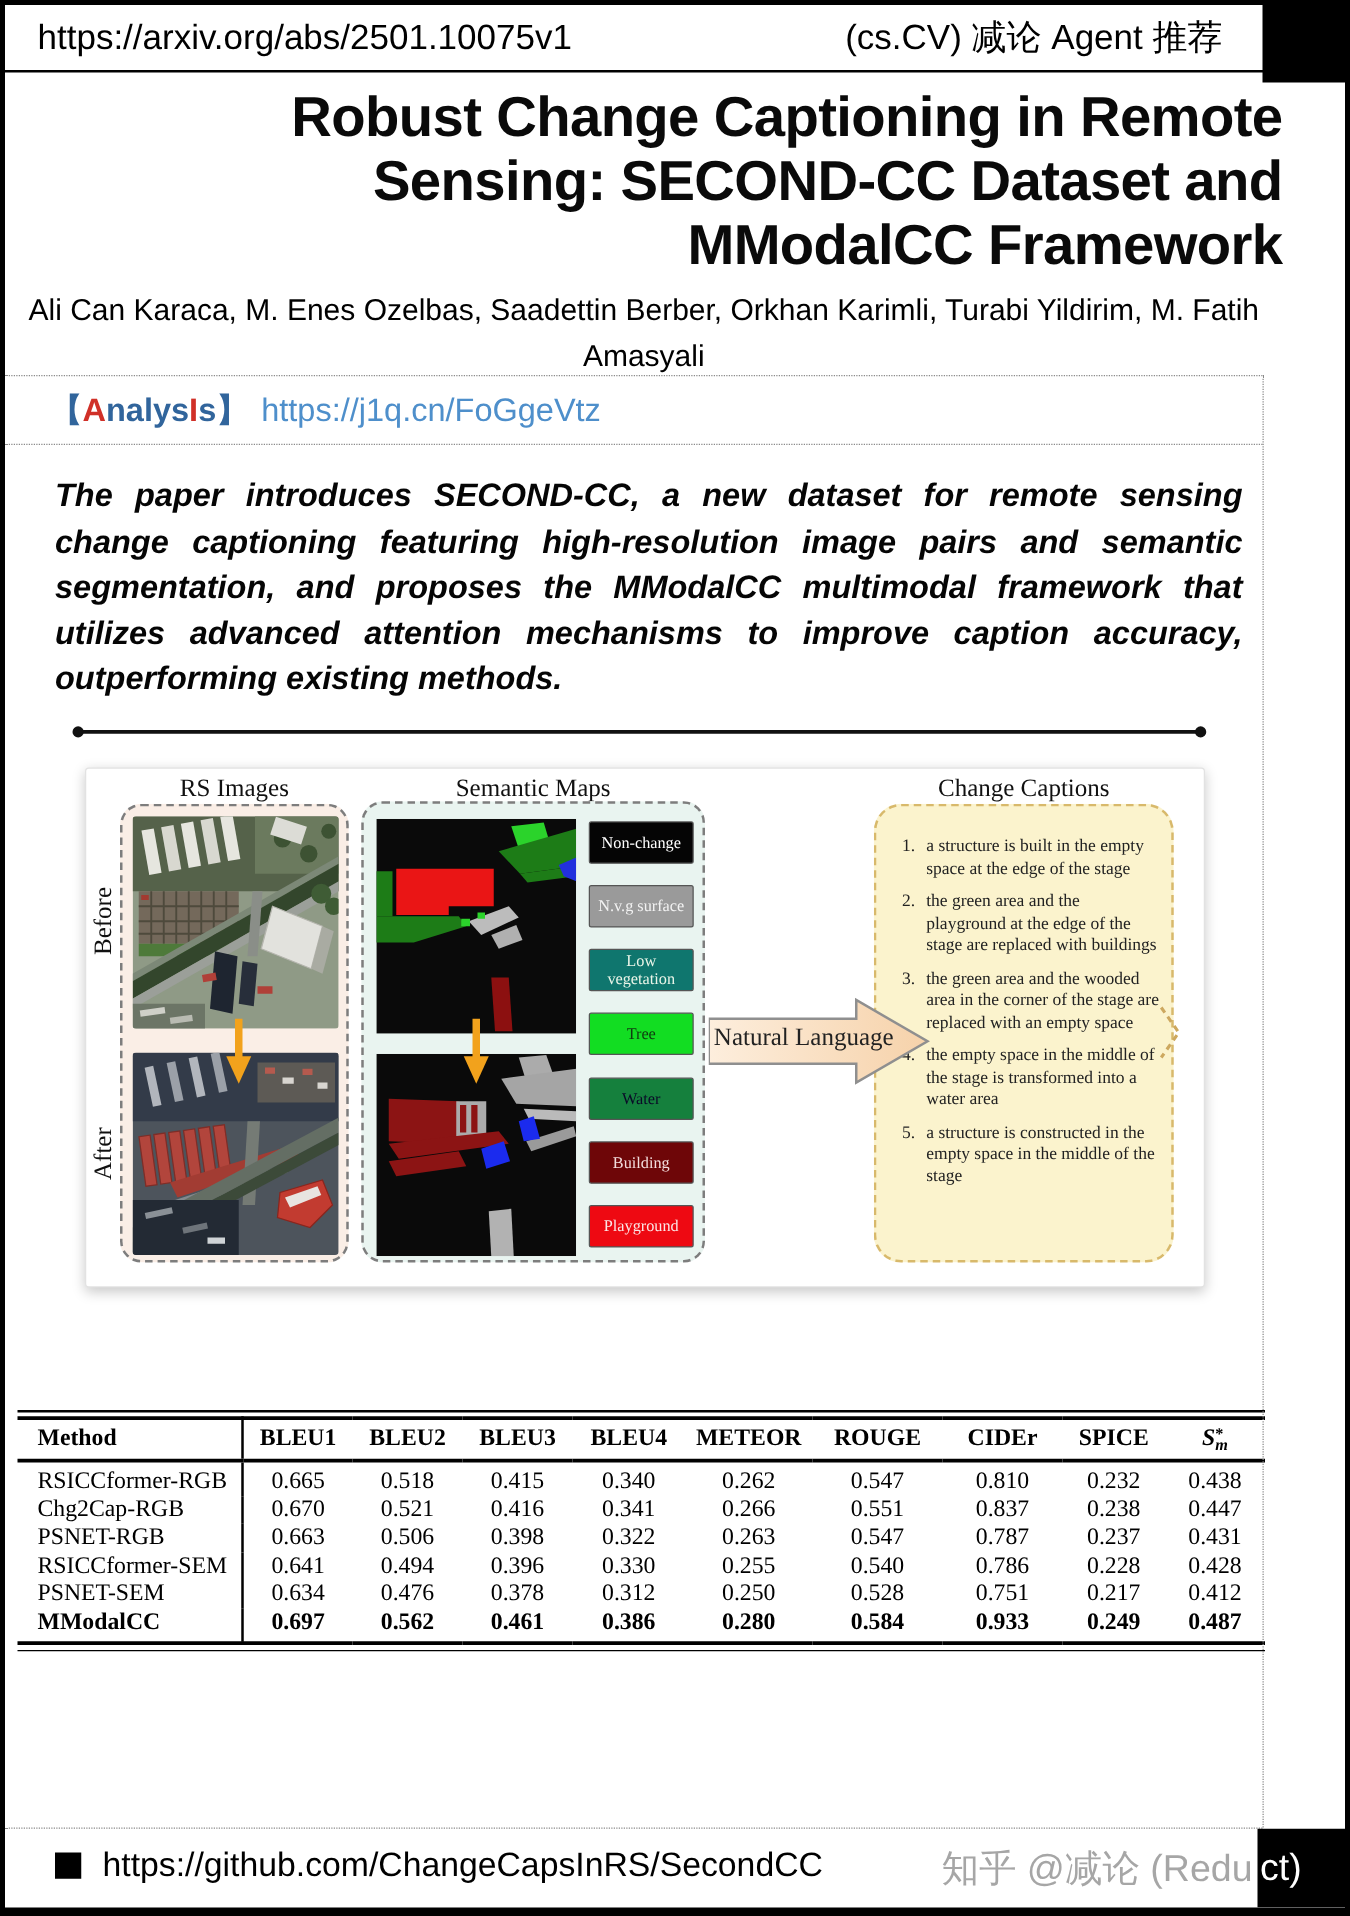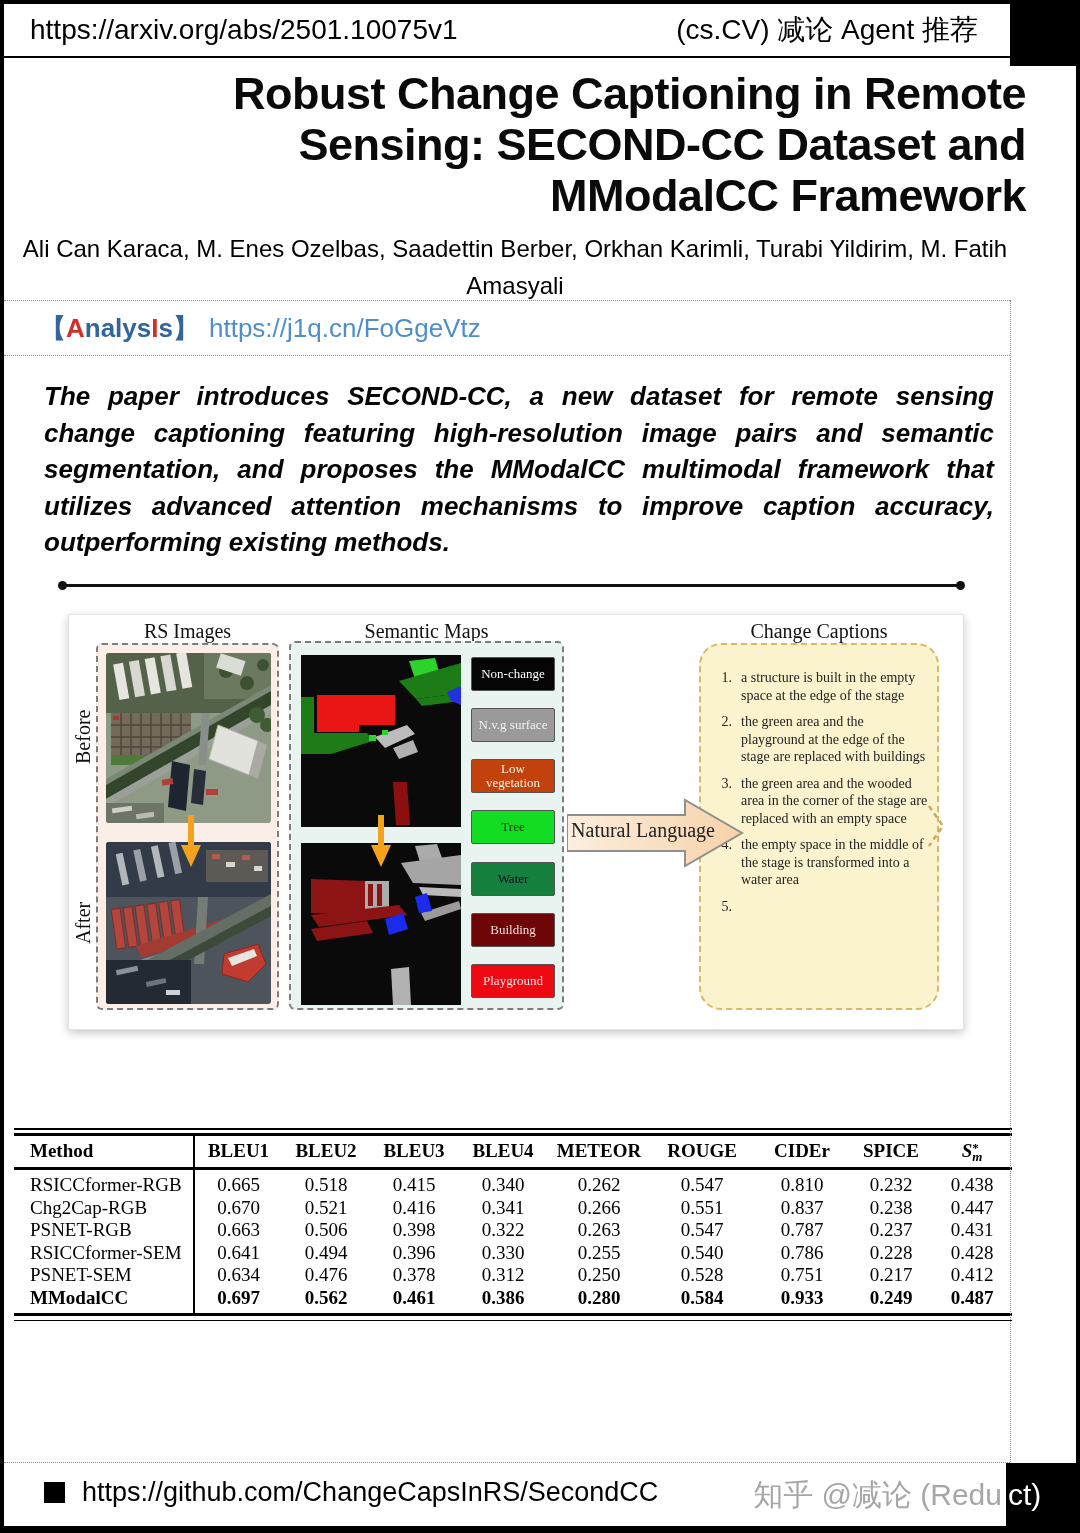--- a/index.html
+++ b/index.html
@@ -24,21 +24,21 @@
   .summary{position:absolute;top:374px;left:40px;width:950px;font-size:26px;line-height:36.5px;font-weight:bold;
            font-style:italic;text-align:justify;color:#050505;}
   
   .divider{position:absolute;left:57px;top:580px;width:901px;height:3px;background:#111;}
   .divider::before,.divider::after{content:"";position:absolute;top:-3px;width:9px;height:9px;border-radius:50%;background:#111;}
   .divider::before{left:-3px;} .divider::after{right:-3px;}
   
   .figure-card{position:absolute;left:64px;top:610px;width:894px;height:414px;background:#fff;
                border:1px solid #e2e2e2;border-radius:3px;box-shadow:0 3px 10px rgba(0,0,0,.22);}
   .fig-title{position:absolute;top:5px;font-family:"Liberation Serif","DejaVu Serif",serif;font-size:20px;color:#111;text-align:center;}
-  .panel{position:absolute;box-sizing:border-box;border:2px dashed #7d7d7d;border-radius:6px;}
+  .panel{position:absolute;box-sizing:border-box;border:2px dashed #7d7d7d;border-radius:17px;}
   .panel-rs{left:27px;top:28px;width:183px;height:367px;background:#faeee6;}
   .panel-sem{left:220px;top:26px;width:275px;height:369px;background:#e9f4f0;}
   .panel-cap{left:630px;top:28px;width:240px;height:367px;background:#fbf3cd;border-color:#d8b96b;border-radius:22px;}
   .rot-label{position:absolute;left:3px;width:22px;font-family:"Liberation Serif","DejaVu Serif",serif;font-size:20px;color:#111;
              writing-mode:vertical-rl;transform:rotate(180deg);text-align:center;height:100px;}
   .rs-img{position:absolute;left:8px;width:165px;border-radius:3px;overflow:hidden;}
   .sem-img{position:absolute;left:10px;width:160px;overflow:hidden;}
   .down-arrow{position:absolute;z-index:3;}
   .legend{position:absolute;left:180px;top:14px;width:84px;height:341px;display:flex;flex-direction:column;justify-content:space-between;}
   .legend-box{border:1px solid #555;border-radius:2px;display:flex;align-items:center;justify-content:center;text-align:center;
@@ -233,21 +233,21 @@
           <polygon points="10,72 98,62 106,72 18,84" fill="#8c1414"></polygon>
           <polygon points="10,86 66,78 72,90 16,98" fill="#8c1414"></polygon>
           <polygon points="84,76 102,70 107,86 88,92" fill="#1b2bee"></polygon>
           <polygon points="114,54 126,50 131,68 118,70" fill="#1b2bee"></polygon>
           <polygon points="90,126 108,124 110,162 92,162" fill="#b2b2b2"></polygon>
         </svg>
       </div>
       <div class="legend" id="legend">
           <div class="legend-box" style="background: rgb(5, 5, 5); color: rgb(255, 255, 255);">Non-change</div>
           <div class="legend-box" style="background: rgb(154, 154, 154); color: rgb(242, 242, 242);">N.v.g surface</div>
-          <div class="legend-box" style="background: #c2410c; color: rgb(234, 245, 232);">Low vegetation</div>
+          <div class="legend-box" style="background: #0f766e; color: rgb(234, 245, 232);">Low vegetation</div>
           <div class="legend-box" style="background: rgb(18, 221, 34); color: rgb(16, 58, 16);">Tree</div>
           <div class="legend-box" style="background: #15803d; color: rgb(10, 10, 40);">Water</div>
           <div class="legend-box" style="background: rgb(110, 6, 8); color: rgb(243, 221, 221);">Building</div>
           <div class="legend-box" style="background: rgb(238, 9, 18); color: rgb(251, 230, 230);">Playground</div>
         </div>
     </div>
 
     <div class="nl-arrow">
       <svg width="177" height="70" viewBox="0 0 177 70">
         <defs>
@@ -274,20 +274,21 @@
           <div class="cap-item">
             <span class="cap-num">3.</span>
             <span>the green area and the wooded area in the corner of the stage are replaced with an empty space</span>
           </div>
           <div class="cap-item">
             <span class="cap-num">4.</span>
             <span>the empty space in the middle of the stage is transformed into a water area</span>
           </div>
           <div class="cap-item">
             <span class="cap-num">5.</span>
+            <span>a structure is constructed in the empty space in the middle of the stage</span>
           </div>
         </div>
     </div>
     <div class="cap-notch">
       <svg width="24" height="46" viewBox="0 0 24 46">
         <polyline points="2,3 16,23 2,43" fill="none" stroke="#cda85f" stroke-width="2.5" stroke-dasharray="5,4"></polyline>
       </svg>
     </div>
   </div>
 

